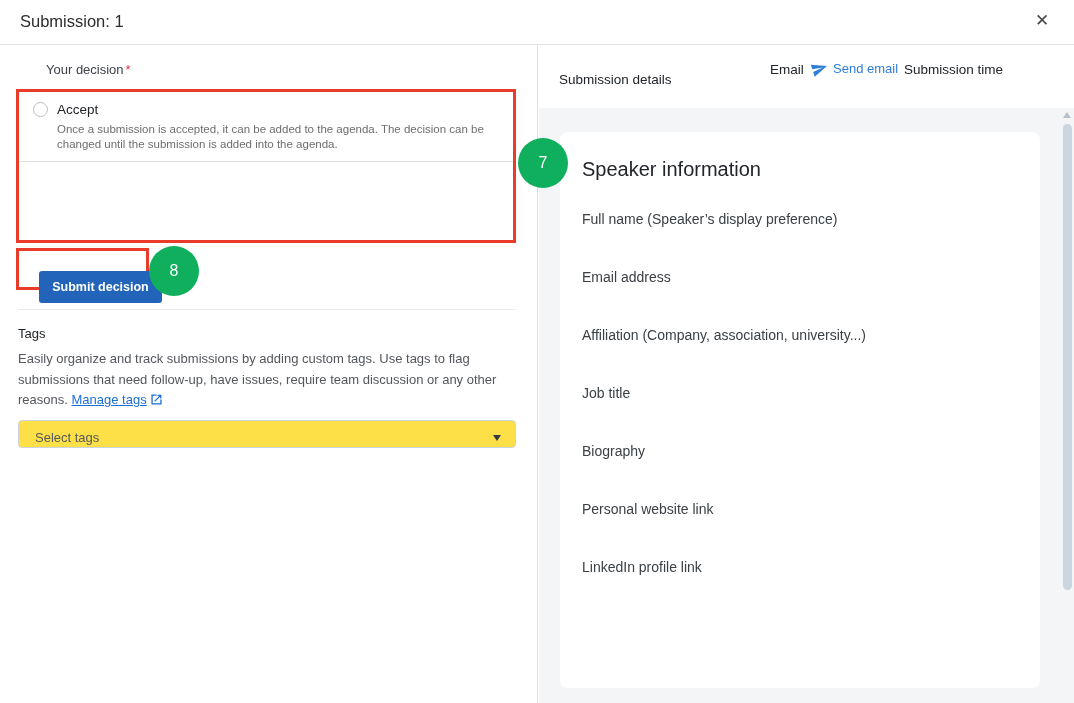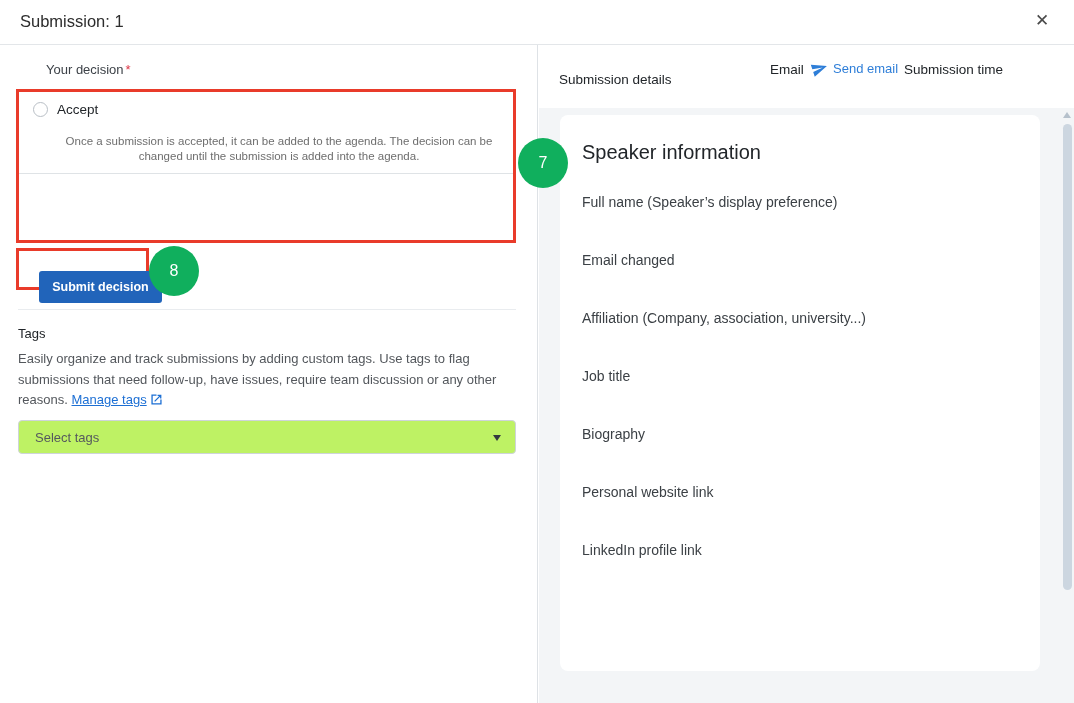--- a/index.html
+++ b/index.html
@@ -51,22 +51,22 @@
   }
   .option-accept{border-bottom:1px solid #dfe3e6;}
   .option-gap{height:4px;}
   .option-reject{border-top:1px solid #dfe3e6;}
   .radio{
     display:inline-block;width:15px;height:15px;border:1px solid #b9bfc6;
     border-radius:50%;background:#fff;vertical-align:-3px;margin-right:9px;
   }
   .option-title{font-size:13.5px;color:#212529;}
   .option-desc{
-    margin-left:24px;margin-top:16px;
-    font-size:11.5px;line-height:14.5px;color:#6e6e6e;max-width:452px;text-align:center;
+    margin-left:24px;margin-top:4px;
+    font-size:11.5px;line-height:14.5px;color:#6e6e6e;max-width:452px;
   }
   .submit-box{
     position:absolute;left:16px;top:203px;width:133px;height:42px;
     border:3px solid var(--annotation-red);
   }
   .submit-btn{
     display:block;margin:20px;width:123px;height:32px;
     background:var(--primary-blue);color:#fff;border:none;border-radius:3px;
     font-size:12.5px;font-weight:bold;cursor:pointer;
     font-family:"Liberation Sans", sans-serif;
@@ -79,22 +79,22 @@
   }
   .tags-desc{
     position:absolute;left:18px;top:304px;width:487px;
     font-size:13px;line-height:20.5px;color:#53575c;
   }
   .manage-link{
     color:var(--link-blue);text-decoration:underline;cursor:pointer;white-space:nowrap;
   }
   .ext-icon{vertical-align:-2px;margin-left:3px;}
   .tags-select{
-    position:absolute;left:18px;top:375px;width:498px;height:34px;
-    border:1px solid #ced4da;border-radius:4px;background:#bef264;cursor:pointer;
+    position:absolute;left:18px;top:375px;width:498px;height:28px;
+    border:1px solid #ced4da;border-radius:4px;background:#fde047;cursor:pointer;
   }
   .tags-select .placeholder{
     position:absolute;left:16px;top:9px;font-size:13px;color:#55595e;
   }
   .tags-select .caret{
     position:absolute;right:14px;top:14px;width:0;height:0;
     border-left:4.5px solid transparent;border-right:4.5px solid transparent;
     border-top:6px solid #343a40;
   }
   
@@ -113,21 +113,21 @@
   }
   .send-email{
     position:absolute;left:272px;top:15px;font-size:13px;color:#2e7ed8;
     cursor:pointer;display:flex;align-items:center;gap:5px;background:none;border:none;
     font-family:"Liberation Sans", sans-serif;
   }
   .submission-time-label{
     position:absolute;left:365px;top:17px;font-size:13.5px;color:#212529;
   }
   .speaker-card{
-    position:absolute;left:21px;top:70px;width:480px;height:556px;
+    position:absolute;left:21px;top:87px;width:480px;height:556px;
     background:#fff;border-radius:8px;padding:26px 22px 0 22px;
   }
   .card-heading{
     font-size:20px;font-weight:400;color:#212529;margin-bottom:28px;
   }
   .field-label{
     font-size:14px;line-height:20px;color:#3b4045;max-width:452px;
     margin-bottom:38px;
   }
   
@@ -208,21 +208,21 @@
           <path d="M2 21l21-9L2 3v7l15 2-15 2v7z"></path>
         </svg>
       <span>Send email</span>
     </button>
     <div class="submission-time-label">Submission time</div>
   </div>
 
   <div class="speaker-card">
     <h2 class="card-heading">Speaker information</h2>
     <div class="field-label">Full name (Speaker’s display preference)</div>
-    <div class="field-label">Email changed</div>
+    <div class="field-label">Email address</div>
     <div class="field-label">Affiliation (Company, association, university...)</div>
     <div class="field-label">Job title</div>
     <div class="field-label">Biography</div>
     <div class="field-label">Personal website link</div>
     <div class="field-label">LinkedIn profile link</div>
   </div>
 
   <div class="scrollbar">
     <span class="scroll-up-arrow"></span>
     <span class="scroll-thumb"></span>

